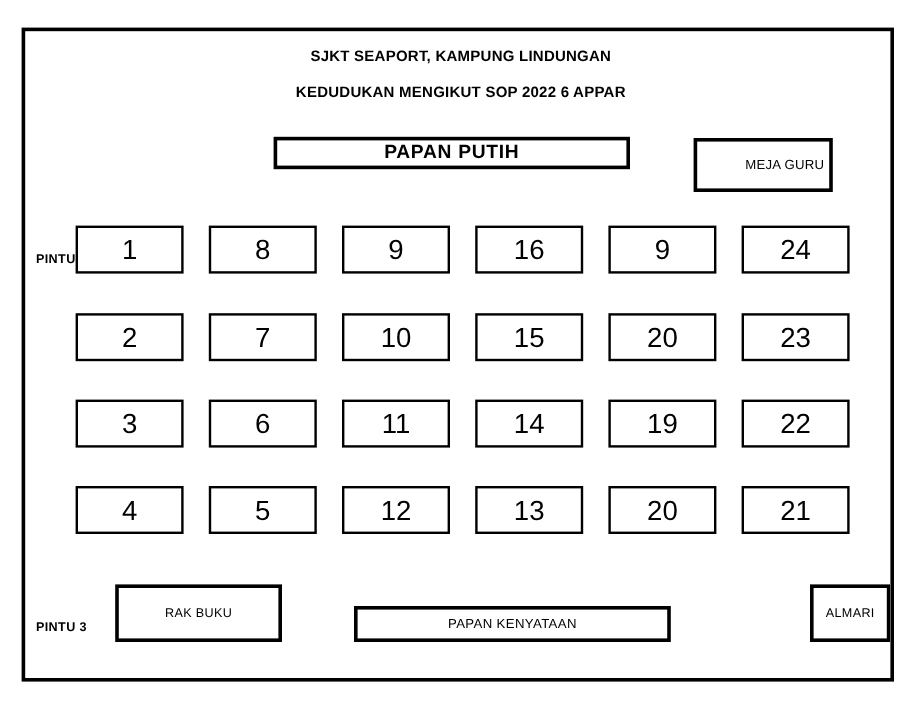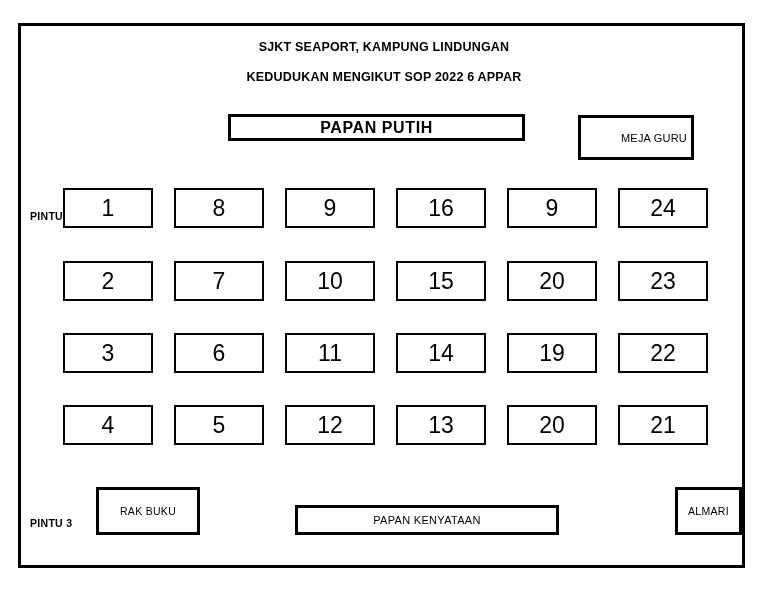--- a/index.html
+++ b/index.html
@@ -131,21 +131,21 @@
     justify-content: center;
     font-size: 23px;
     font-weight: 300;
     line-height: 1;
   }
 
   
   .rak-buku {
     left: 96px;
     top: 487px;
-    width: 104px;
+    width: 139px;
     height: 48px;
     font-size: 10.5px;
     letter-spacing: 0.3px;
   }
   .papan-kenyataan {
     left: 295px;
     top: 505px;
     width: 264px;
     height: 30px;
     font-size: 11px;

